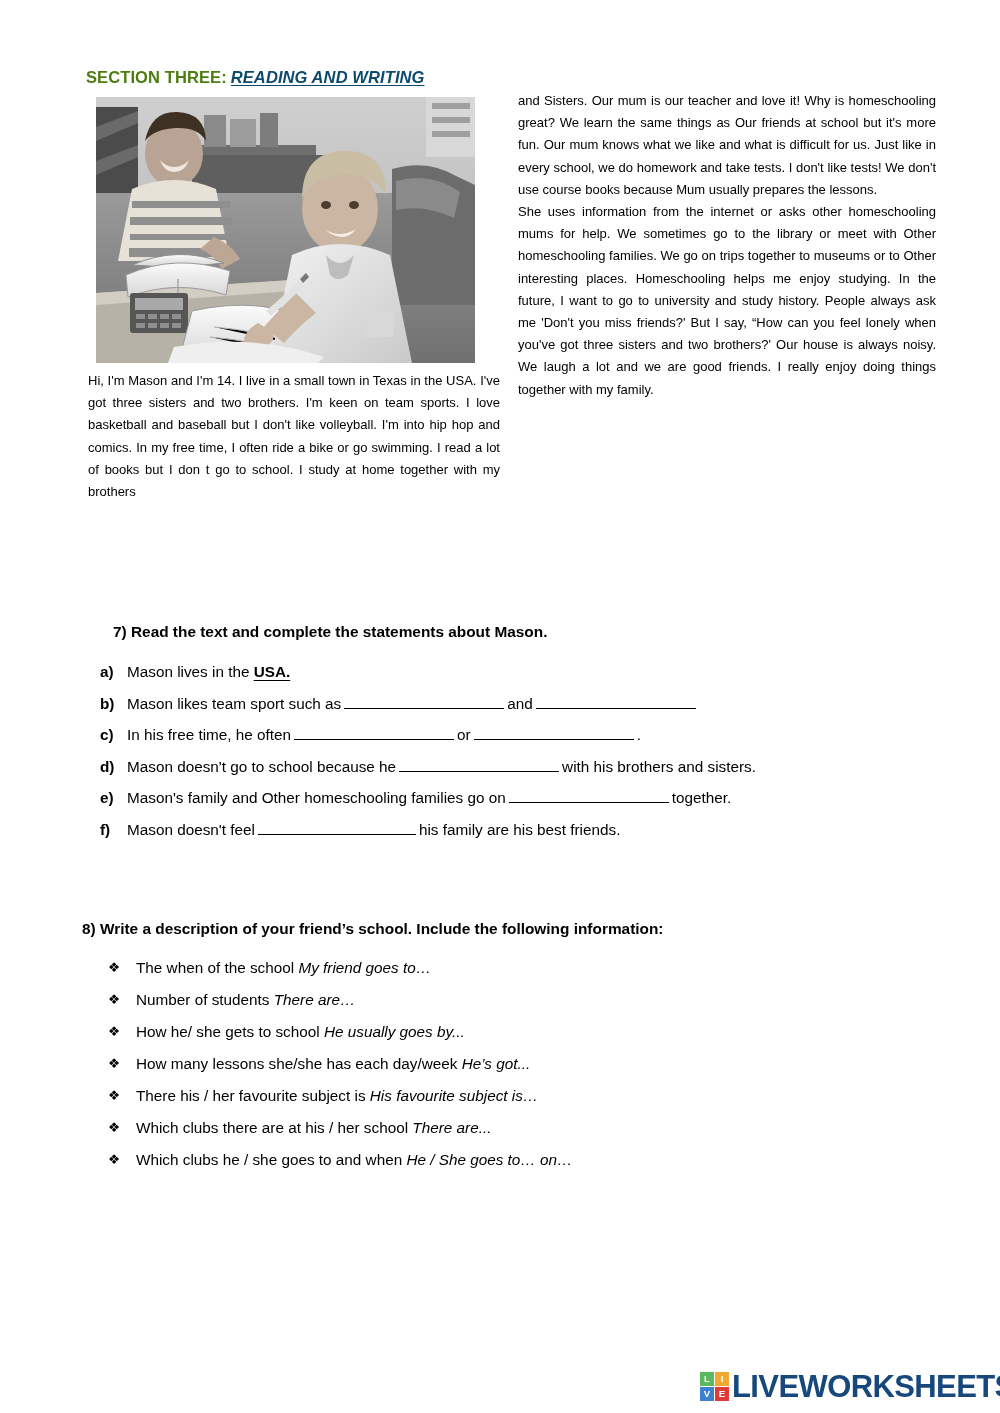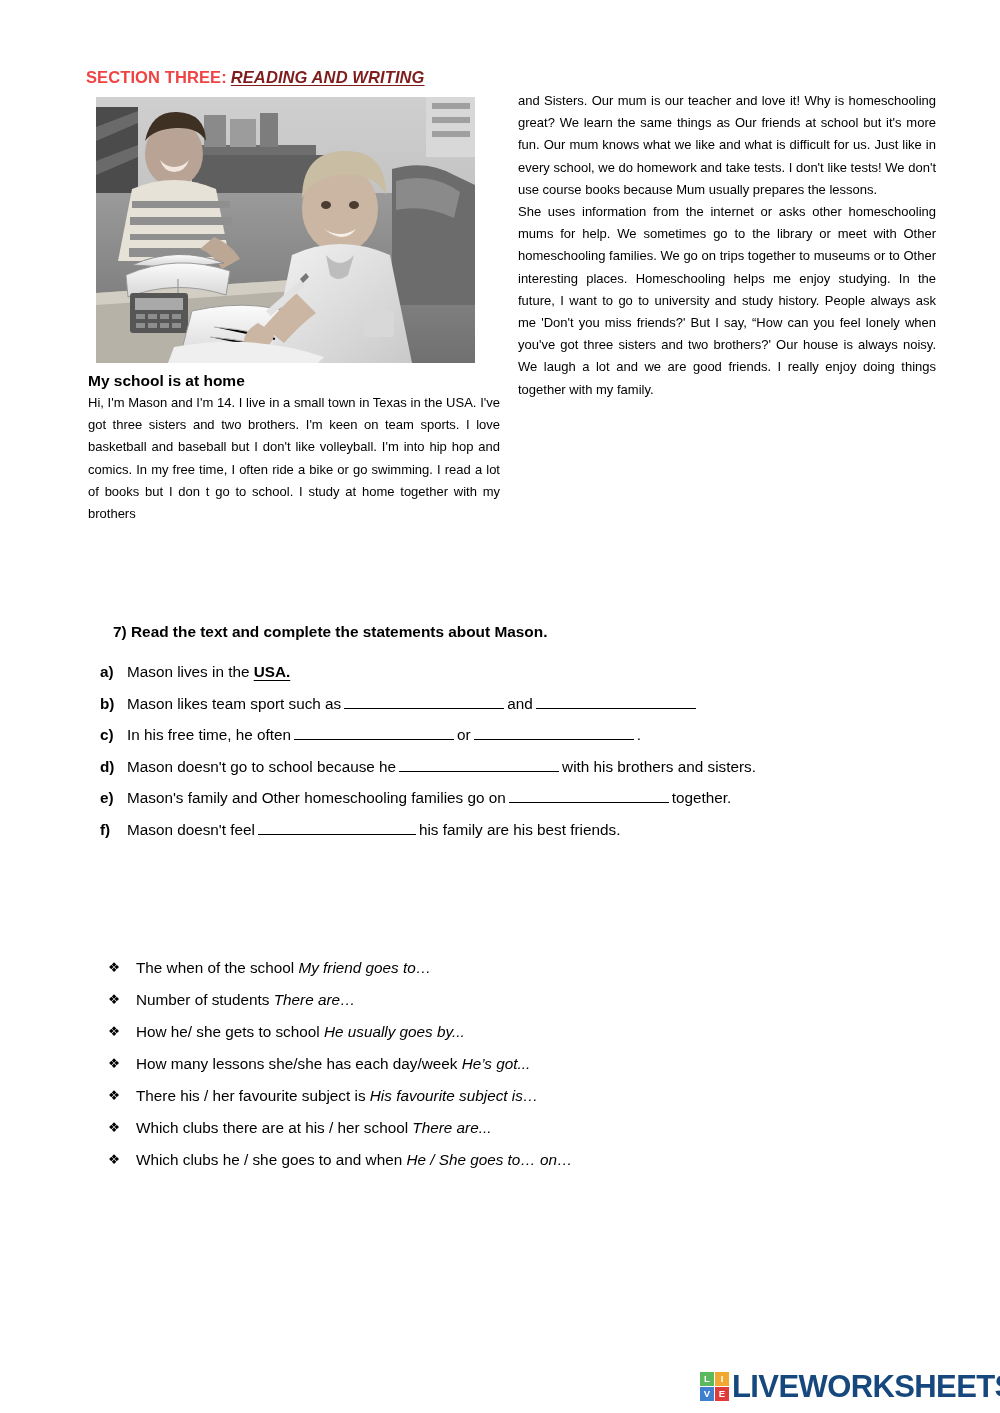--- a/index.html
+++ b/index.html
@@ -26,24 +26,24 @@
   .section-heading {
     position: absolute;
     left: 86px;
     top: 68px;
     font-size: 16.5px;
     font-weight: bold;
     letter-spacing: .1px;
     white-space: nowrap;
   }
   .section-heading .label {
-    color: #ef4444;
+    color: #4d7c0f;
   }
   .section-heading .link {
-    color: #7f1d1d;
+    color: #0c4a6e;
     font-style: italic;
     font-weight: bold;
     text-decoration: underline;
     text-underline-offset: 2px;
     margin-left: 4px;
   }
 
   
   .photo {
     position: absolute;
@@ -292,21 +292,20 @@
       <path d="M200 196 q-20 20 -32 34 l20 16 q16 -18 32 -30 z" fill="#cbb6a3"></path>
       <path d="M162 226 q-14 8 -14 18 q2 10 16 8 q14 -4 14 -16 z" fill="#cbb6a3"></path>
       <path d="M170 214 l34 -30 l5 5 l-34 30 z" fill="#e2e2e2"></path>
       <path d="M204 182 l6 -6 l3 4 l-6 6 z" fill="#777"></path>
 
       <path d="M78 250 q80 -14 150 10 l-6 6 h-150 z" fill="#efefef"></path>
     </svg>
   </div>
 
   <div class="col-left">
-    <div class="story-title">My school is at home</div>
     <p class="story-par">Hi, I'm Mason and I'm 14. I live in a small town in Texas in the USA. I've got three sisters and two brothers. I'm keen on team sports. I love basketball and baseball but I don't like volleyball. I'm into hip hop and comics. In my free time, I often ride a bike or go swimming. I read a lot of books but I don t go to school. I study at home together with my brothers</p>
   </div>
 
   <div class="col-right">
     <p class="story-par">and Sisters. Our mum is our teacher and love it! Why is homeschooling great? We learn the same things as Our friends at school but it's more fun. Our mum knows what we like and what is difficult for us. Just like in every school, we do homework and take tests. I don't like tests! We don't use course books because Mum usually prepares the lessons.</p>
     <p class="story-par">She uses information from the internet or asks other homeschooling mums for help. We sometimes go to the library or meet with Other homeschooling families. We go on trips together to museums or to Other interesting places. Homeschooling helps me enjoy studying. In the future, I want to go to university and study history. People always ask me 'Don't you miss friends?' But I say, “How can you feel lonely when you've got three sisters and two brothers?' Our house is always noisy. We laugh a lot and we are good friends. I really enjoy doing things together with my family.</p>
   </div>
 
   <div class="ex-prompt" id="ex7-prompt">7) Read the text and complete the statements about Mason.</div>
 
@@ -337,20 +336,21 @@
       <span class="ex7-text"><span>Mason's family and Other homeschooling families go on</span><span class="blank w-long"></span><span>together.</span></span>
     </div>
 
     <div class="ex7-item">
       <span class="ex7-marker">f)</span>
       <span class="ex7-text"><span>Mason doesn't feel</span><span class="blank w-med"></span><span>his family are his best friends.</span></span>
     </div>
 
   </div>
 
+  <div class="ex-prompt" id="ex8-prompt">8) Write a description of your friend’s school. Include the following information:</div>
 
   <div class="ex8-list">
 
     <div class="ex8-item">
       <span class="ex8-bullet">❖</span>
       <span class="ex8-text"><span>The when of the school </span><em>My friend goes to…</em></span>
     </div>
 
     <div class="ex8-item">
       <span class="ex8-bullet">❖</span>

